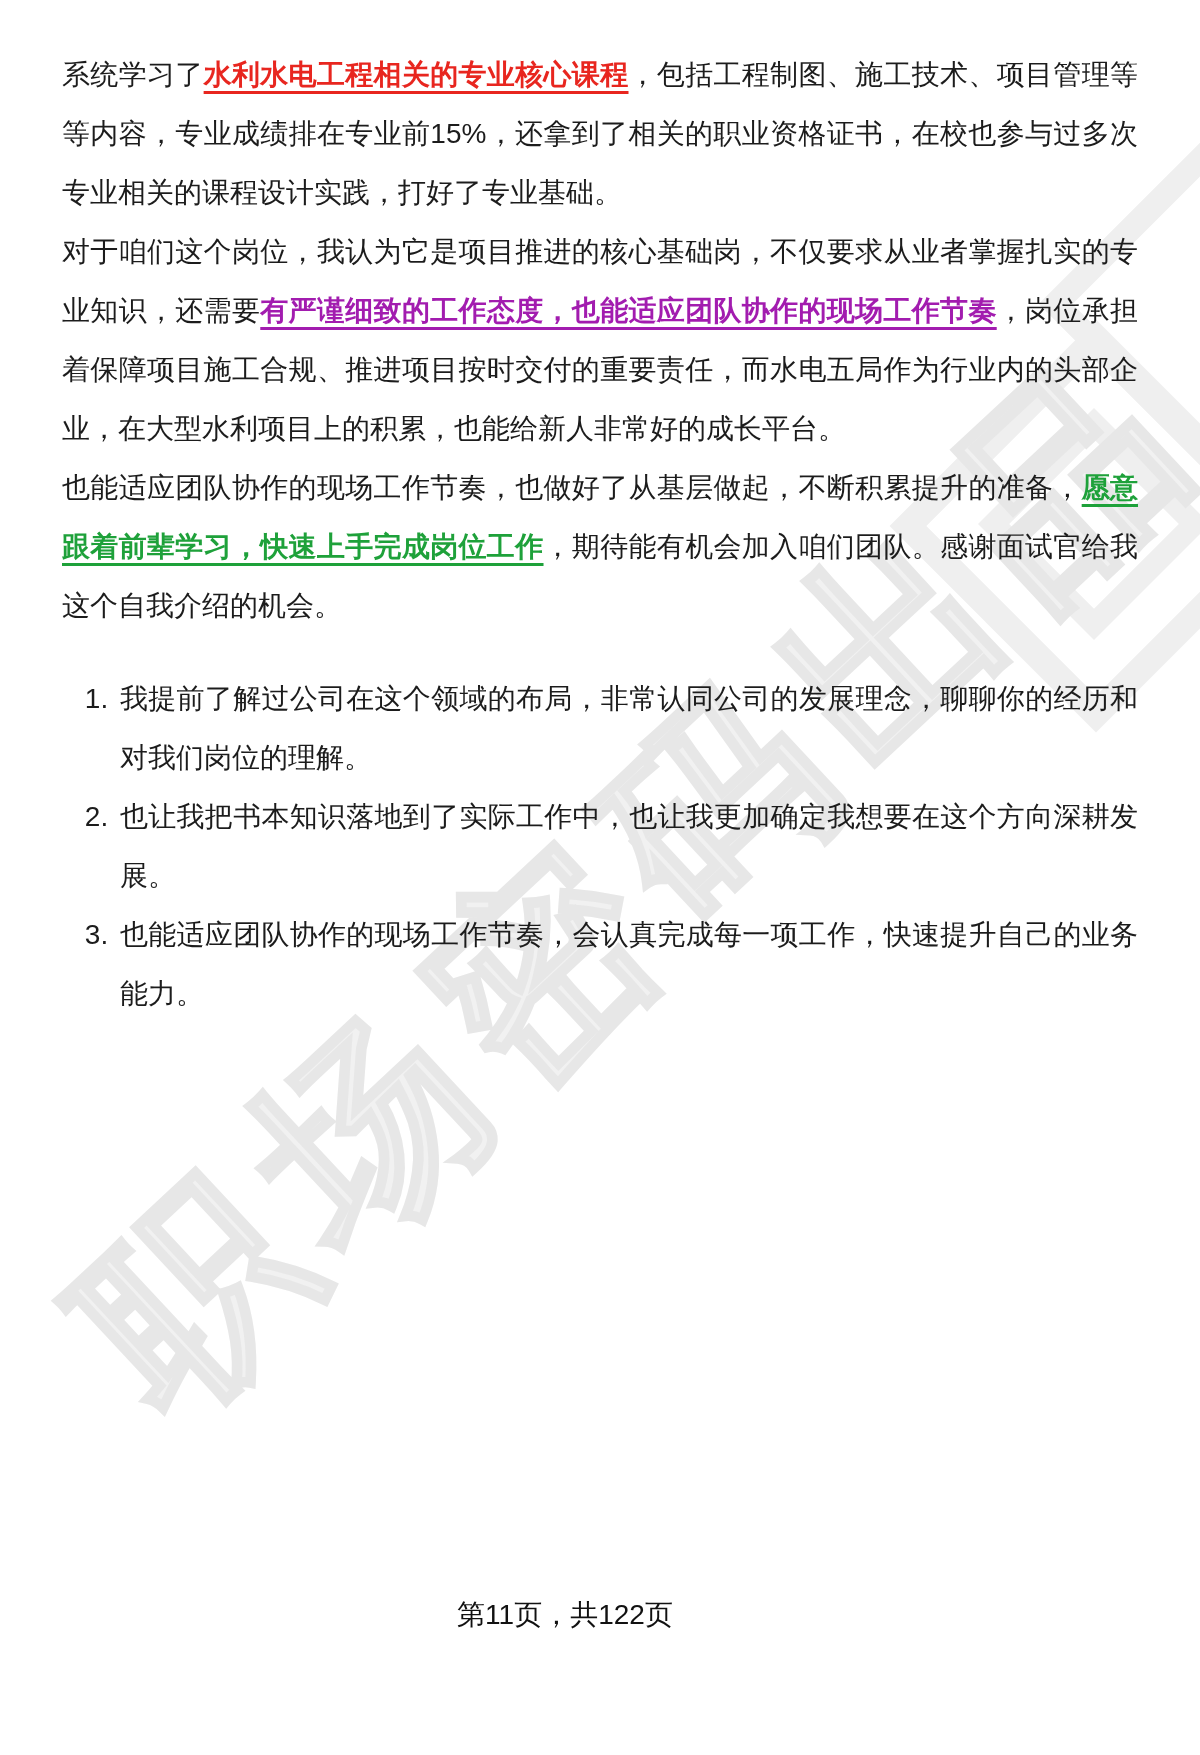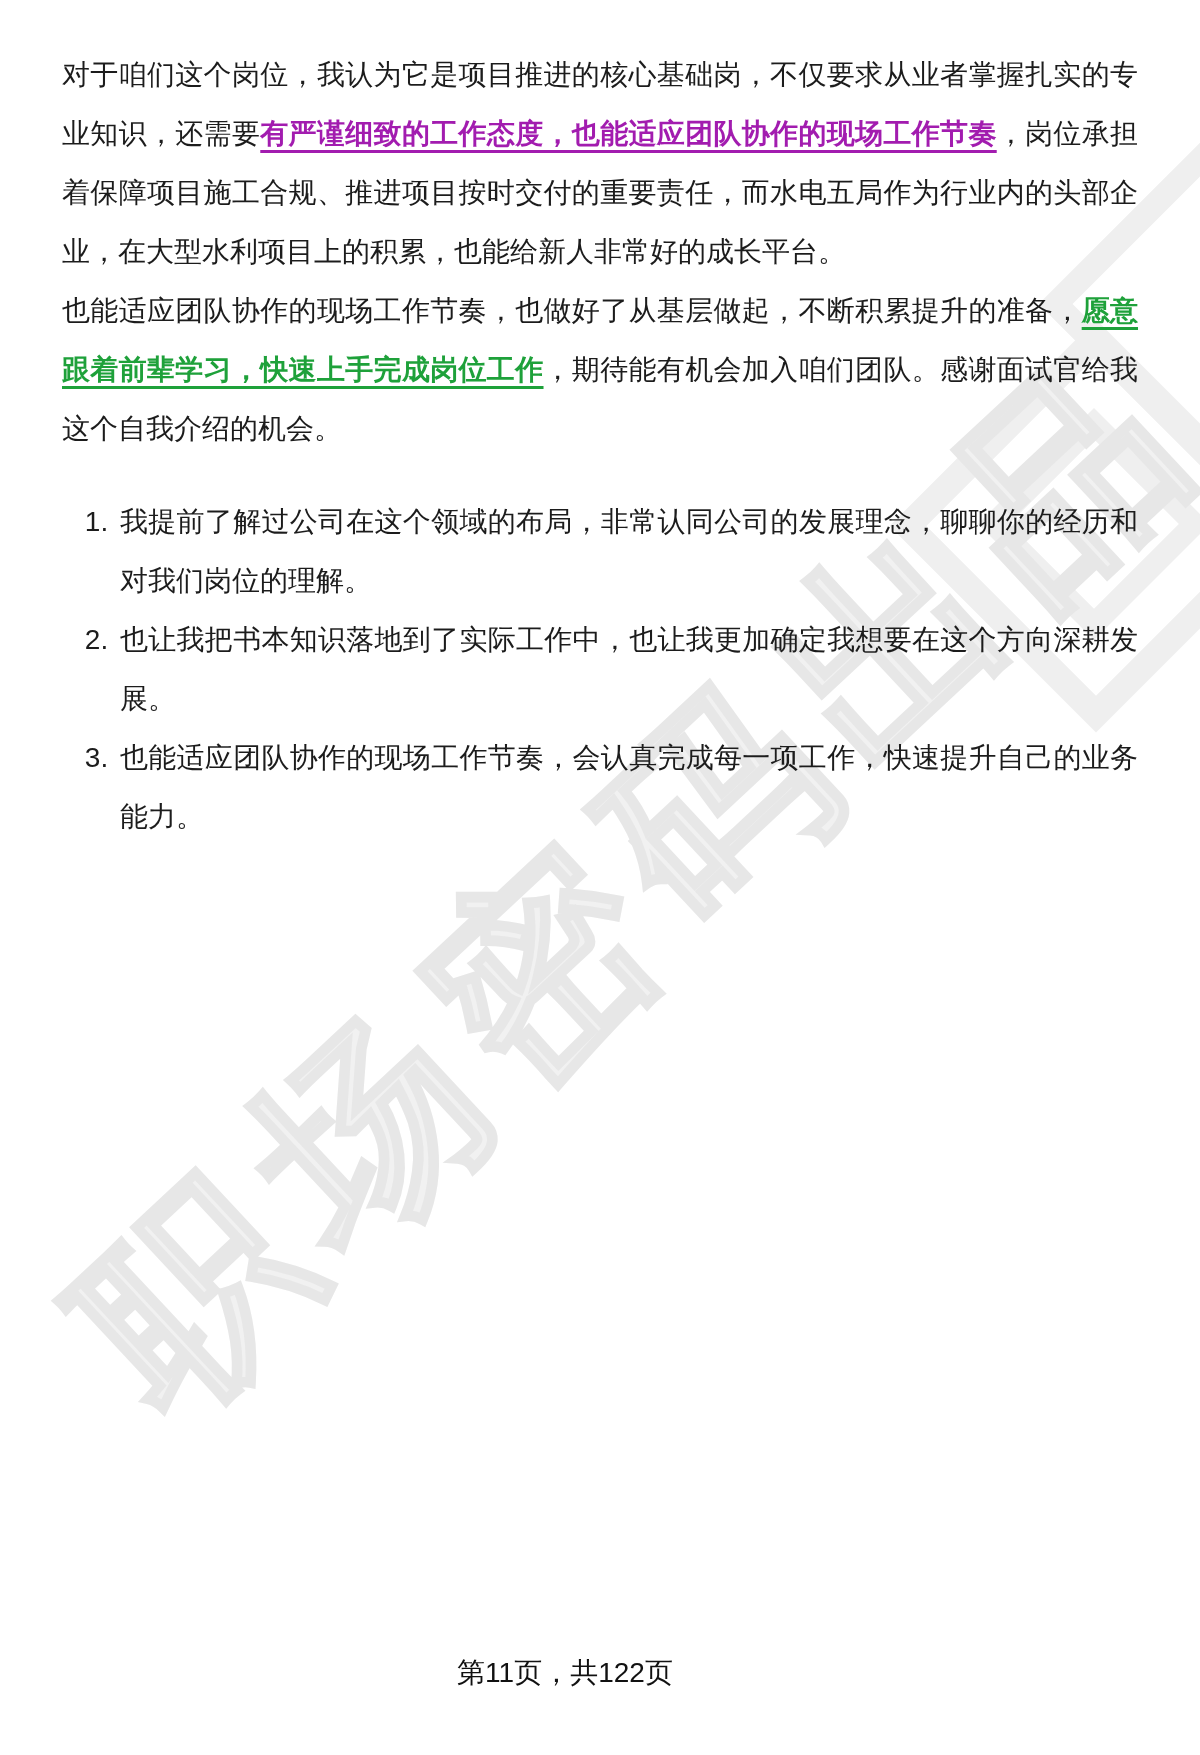--- a/index.html
+++ b/index.html
@@ -74,39 +74,40 @@
   }
   ol.golden-list li {
     margin: 0;
     padding-left: 4px;
   }
 
   
   .page-footer {
     position: absolute;
     left: 0;
-    top: 1658px;
+    top: 1600px;
     width: 1130px;
     text-align: center;
     font-size: 28px;
     line-height: 30px;
     color: #111111;
     z-index: 1;
   }
 </style>
 </head>
 <body>
 
 <div class="wm-diamond d1"></div>
 <div class="wm-diamond d2"></div>
 <div class="wm-diamond d3"></div>
 <div class="watermark">职场密码出品</div>
 
 <div class="page-content">
 
+  <p class="para"><span>系统学习了</span><span class="hl hl-red">水利水电工程相关的专业核心课程</span><span>，包括工程制图、施工技术、项目管理等等内容，专业成绩排在专业前15%，还拿到了相关的职业资格证书，在校也参与过多次专业相关的课程设计实践，打好了专业基础。</span></p>
 
 
   <p class="para"><span>对于咱们这个岗位，我认为它是项目推进的核心基础岗，不仅要求从业者掌握扎实的专业知识，还需要</span><span class="hl hl-blue">有严谨细致的工作态度，也能适应团队协作的现场工作节奏</span><span>，岗位承担着保障项目施工合规、推进项目按时交付的重要责任，而水电五局作为行业内的头部企业，在大型水利项目上的积累，也能给新人非常好的成长平台。</span></p>
 
   <p class="para"><span>也能适应团队协作的现场工作节奏，也做好了从基层做起，不断积累提升的准备，</span><span class="hl hl-green">愿意跟着前辈学习，快速上手完成岗位工作</span><span>，期待能有机会加入咱们团队。感谢面试官给我这个自我介绍的机会。</span></p>
 
 
   <ol class="golden-list">
     <li>我提前了解过公司在这个领域的布局，非常认同公司的发展理念，聊聊你的经历和对我们岗位的理解。</li>
     <li>也让我把书本知识落地到了实际工作中，也让我更加确定我想要在这个方向深耕发展。</li>

